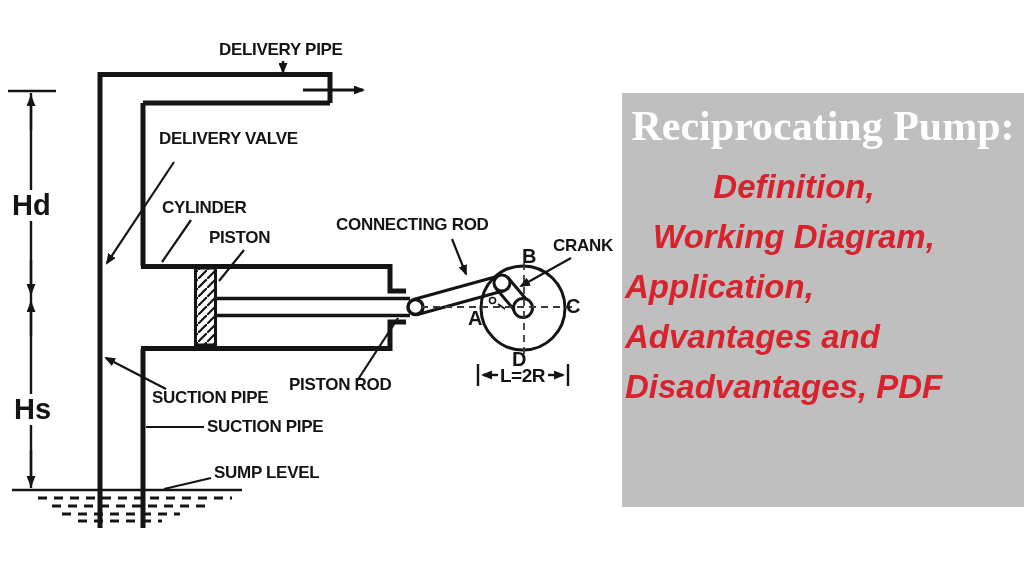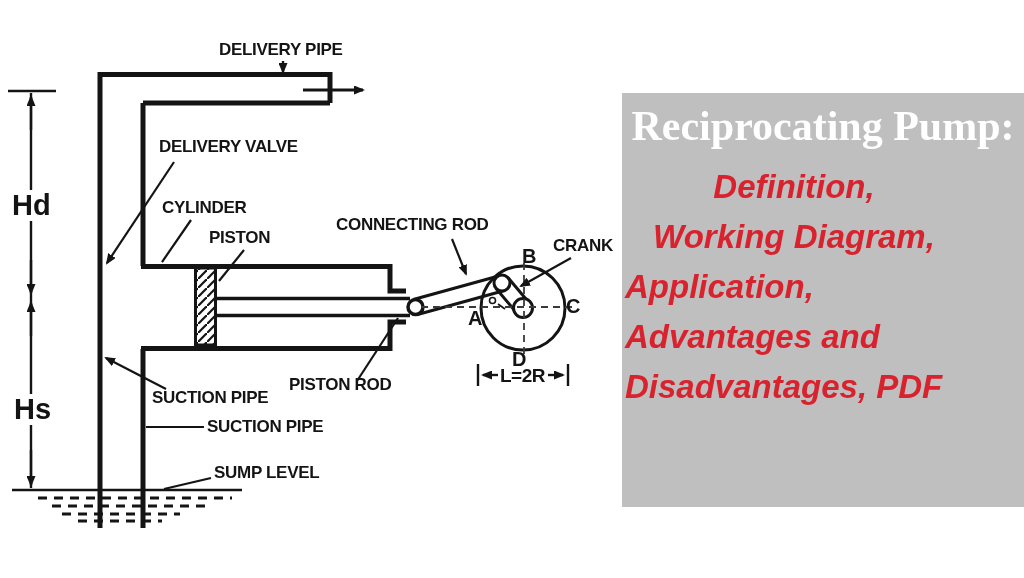--- a/index.html
+++ b/index.html
@@ -135,21 +135,21 @@
     <g stroke="#141414">
       <line x1="12" y1="490" x2="242" y2="490" stroke-width="2.4"></line>
       <line x1="38" y1="498" x2="232" y2="498" stroke-width="3" stroke-dasharray="9 7"></line>
       <line x1="52" y1="506" x2="205" y2="506" stroke-width="3" stroke-dasharray="9 7"></line>
       <line x1="62" y1="514" x2="180" y2="514" stroke-width="3" stroke-dasharray="9 7"></line>
       <line x1="78" y1="521" x2="162" y2="521" stroke-width="3" stroke-dasharray="9 7"></line>
     </g>
   </svg>
 
   <div class="lbl" style="left:219px;top:41px">DELIVERY PIPE</div>
-  <div class="lbl" style="left:159px;top:138px">DELIVERY VALVE</div>
+  <div class="lbl" style="left:159px;top:130px">DELIVERY VALVE</div>
   <div class="lbl" style="left:162px;top:199px">CYLINDER</div>
   <div class="lbl" style="left:209px;top:229px">PISTON</div>
   <div class="lbl" style="left:336px;top:216px">CONNECTING ROD</div>
   <div class="lbl" style="left:553px;top:237px">CRANK</div>
   <div class="lbl" style="left:289px;top:376px">PISTON ROD</div>
   <div class="lbl" style="left:152px;top:389px">SUCTION PIPE</div>
   <div class="lbl" style="left:207px;top:418px">SUCTION PIPE</div>
   <div class="lbl" style="left:214px;top:464px">SUMP LEVEL</div>
 
   <div class="dim" style="left:9px;top:190px">Hd</div>

